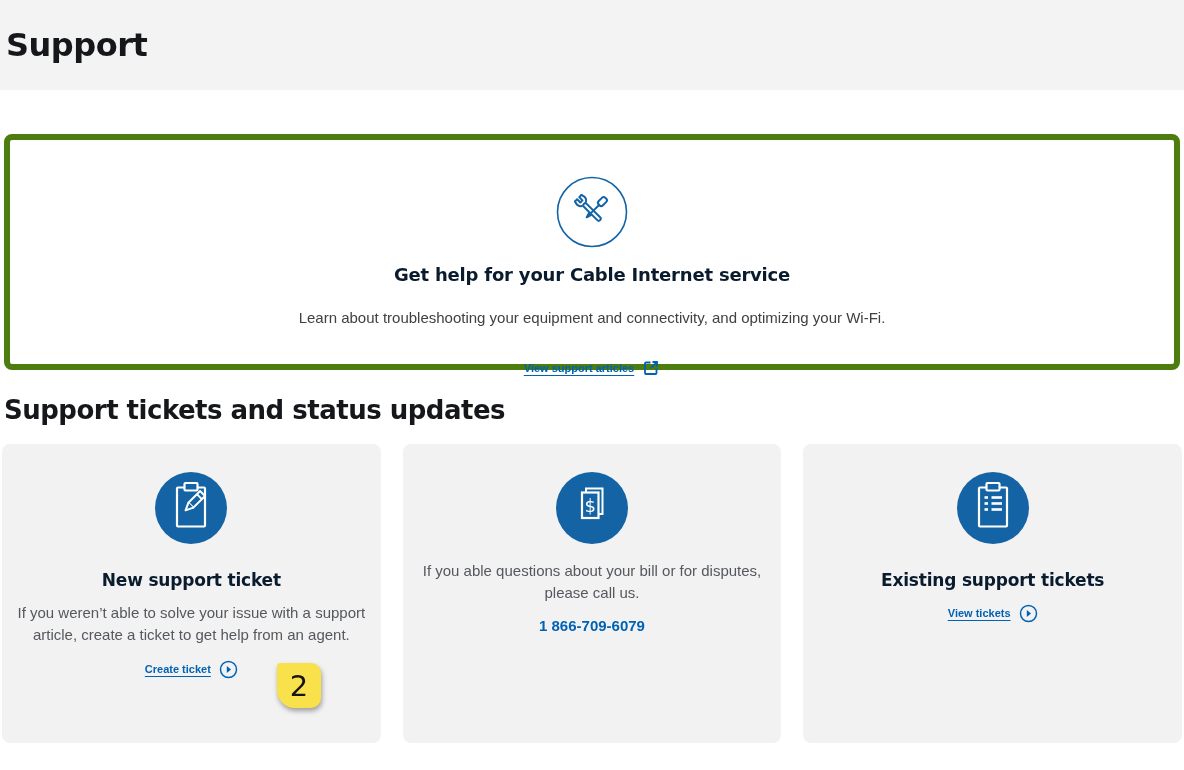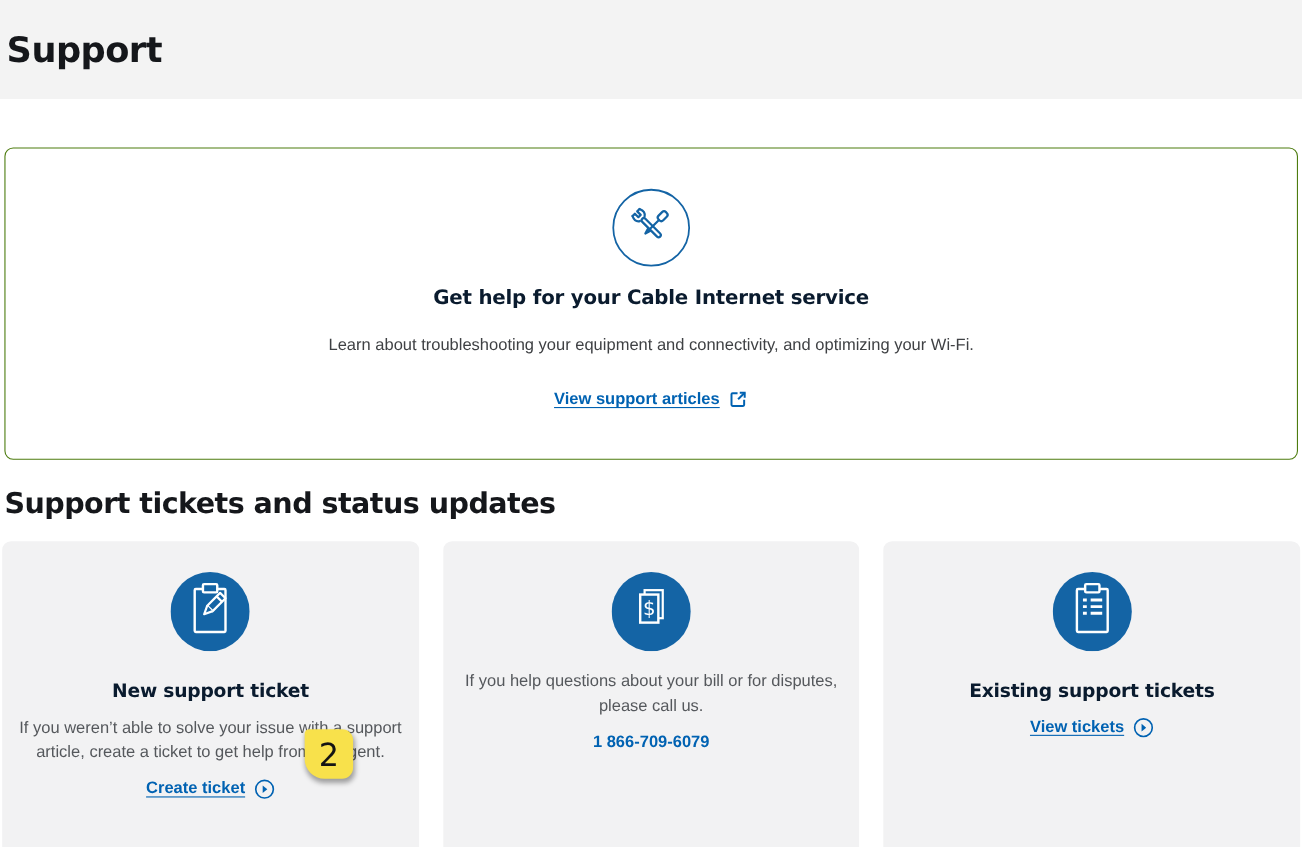--- a/index.html
+++ b/index.html
@@ -25,39 +25,39 @@
     height:90px;background:var(--header-bg);
     display:flex;align-items:center;padding:0 6px;
   }
   .page-title{
     font-family:"DejaVu Sans","Liberation Sans",sans-serif;
     font-size:32px;font-weight:700;letter-spacing:-0.5px;
     color:var(--title-dark);
   }
   
   .hero-card{
-    margin:44px 4px 0 4px;height:284px;
-    border:1px solid #4d7c0f;border-radius:8px;background:#fff;
+    margin:44px 4px 0 4px;height:236px;
+    border:6px solid #4d7c0f;border-radius:8px;background:#fff;
     text-align:center;padding-top:36px;
   }
   .hero-icon-wrap{display:inline-block;line-height:0;}
   .hero-title{
     margin-top:12px;
     font-family:"DejaVu Sans","Liberation Sans",sans-serif;
     font-size:18px;font-weight:700;letter-spacing:-0.2px;
     color:var(--heading-navy);
   }
   .hero-desc{
     margin-top:25px;font-size:15px;line-height:16px;color:#3F4144;
   }
   .hero-link-row{margin-top:32px;}
   a.text-link{
-    color:var(--link-blue);font-size:15px;font-weight:700;
+    color:var(--link-blue);font-size:11px;font-weight:700;
     text-decoration:underline;text-underline-offset:3px;
-    display:inline-flex;align-items:flex-start;cursor:pointer;
+    display:inline-flex;align-items:center;cursor:pointer;
   }
   .link-icon{margin-left:8px;line-height:0;display:inline-block;}
   
   .section-title{
     margin:25px 4px 0 4px;
     font-family:"DejaVu Sans","Liberation Sans",sans-serif;
     font-size:26px;font-weight:700;letter-spacing:-0.5px;
     color:var(--title-dark);
   }
   
@@ -173,21 +173,21 @@
 
   <div class="ticket-card">
     <span class="card-icon-wrap">
       <svg width="72" height="72" viewBox="0 0 72 72">
         <circle cx="36" cy="36" r="36" fill="#1464A5"></circle>
         <rect x="30" y="16.5" width="16.5" height="25.5" fill="none" stroke="#fff" stroke-width="2"></rect>
         <rect x="26" y="20.5" width="16.5" height="25.5" fill="#1464A5" stroke="#fff" stroke-width="2.2"></rect>
         <text x="34.3" y="39.5" text-anchor="middle" font-family="DejaVu Sans, sans-serif" font-size="18" fill="#ffffff">$</text>
       </svg>
     </span>
-    <div class="card-desc">If you help questions about your bill or for disputes, please call us.</div>
+    <div class="card-desc">If you able questions about your bill or for disputes, please call us.</div>
     <div class="card-action">
       <a class="phone-number">1 866-709-6079</a>
     </div>
   </div>
 
   <div class="ticket-card">
     <span class="card-icon-wrap">
       <svg width="72" height="72" viewBox="0 0 72 72">
         <circle cx="36" cy="36" r="36" fill="#1464A5"></circle>
         <rect x="22" y="15.5" width="28" height="39" rx="1" fill="none" stroke="#fff" stroke-width="2.2"></rect>

